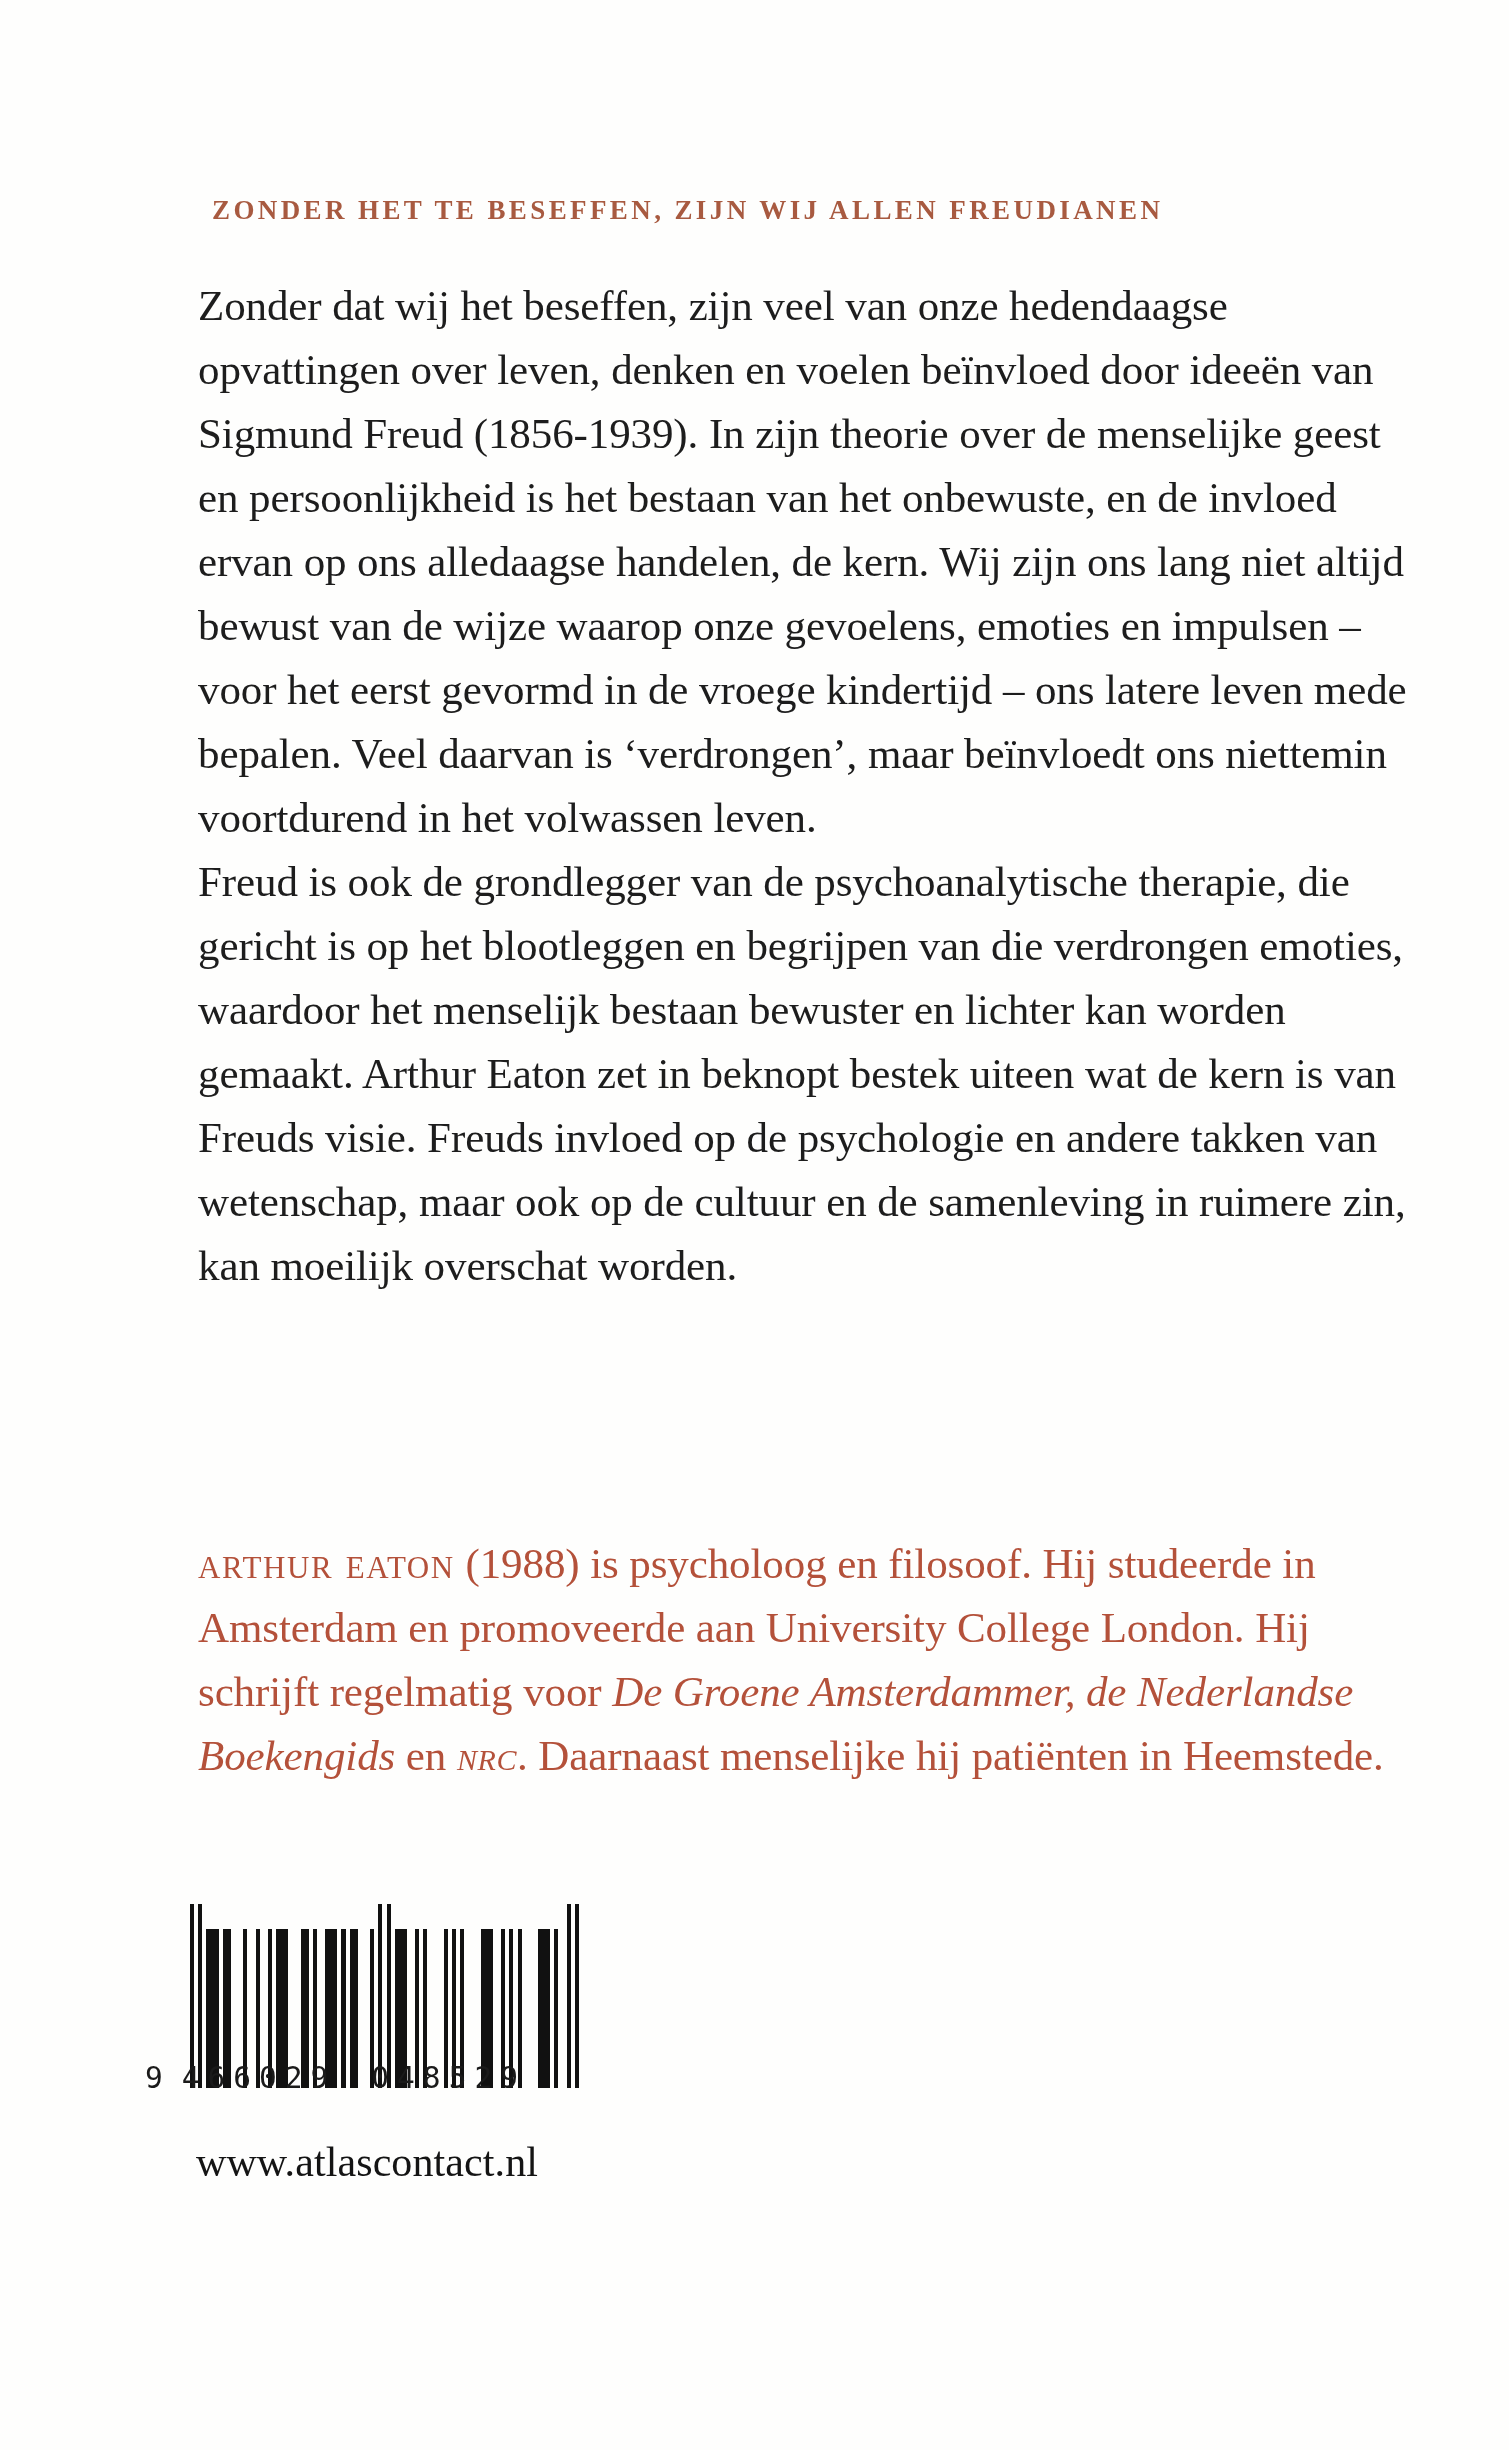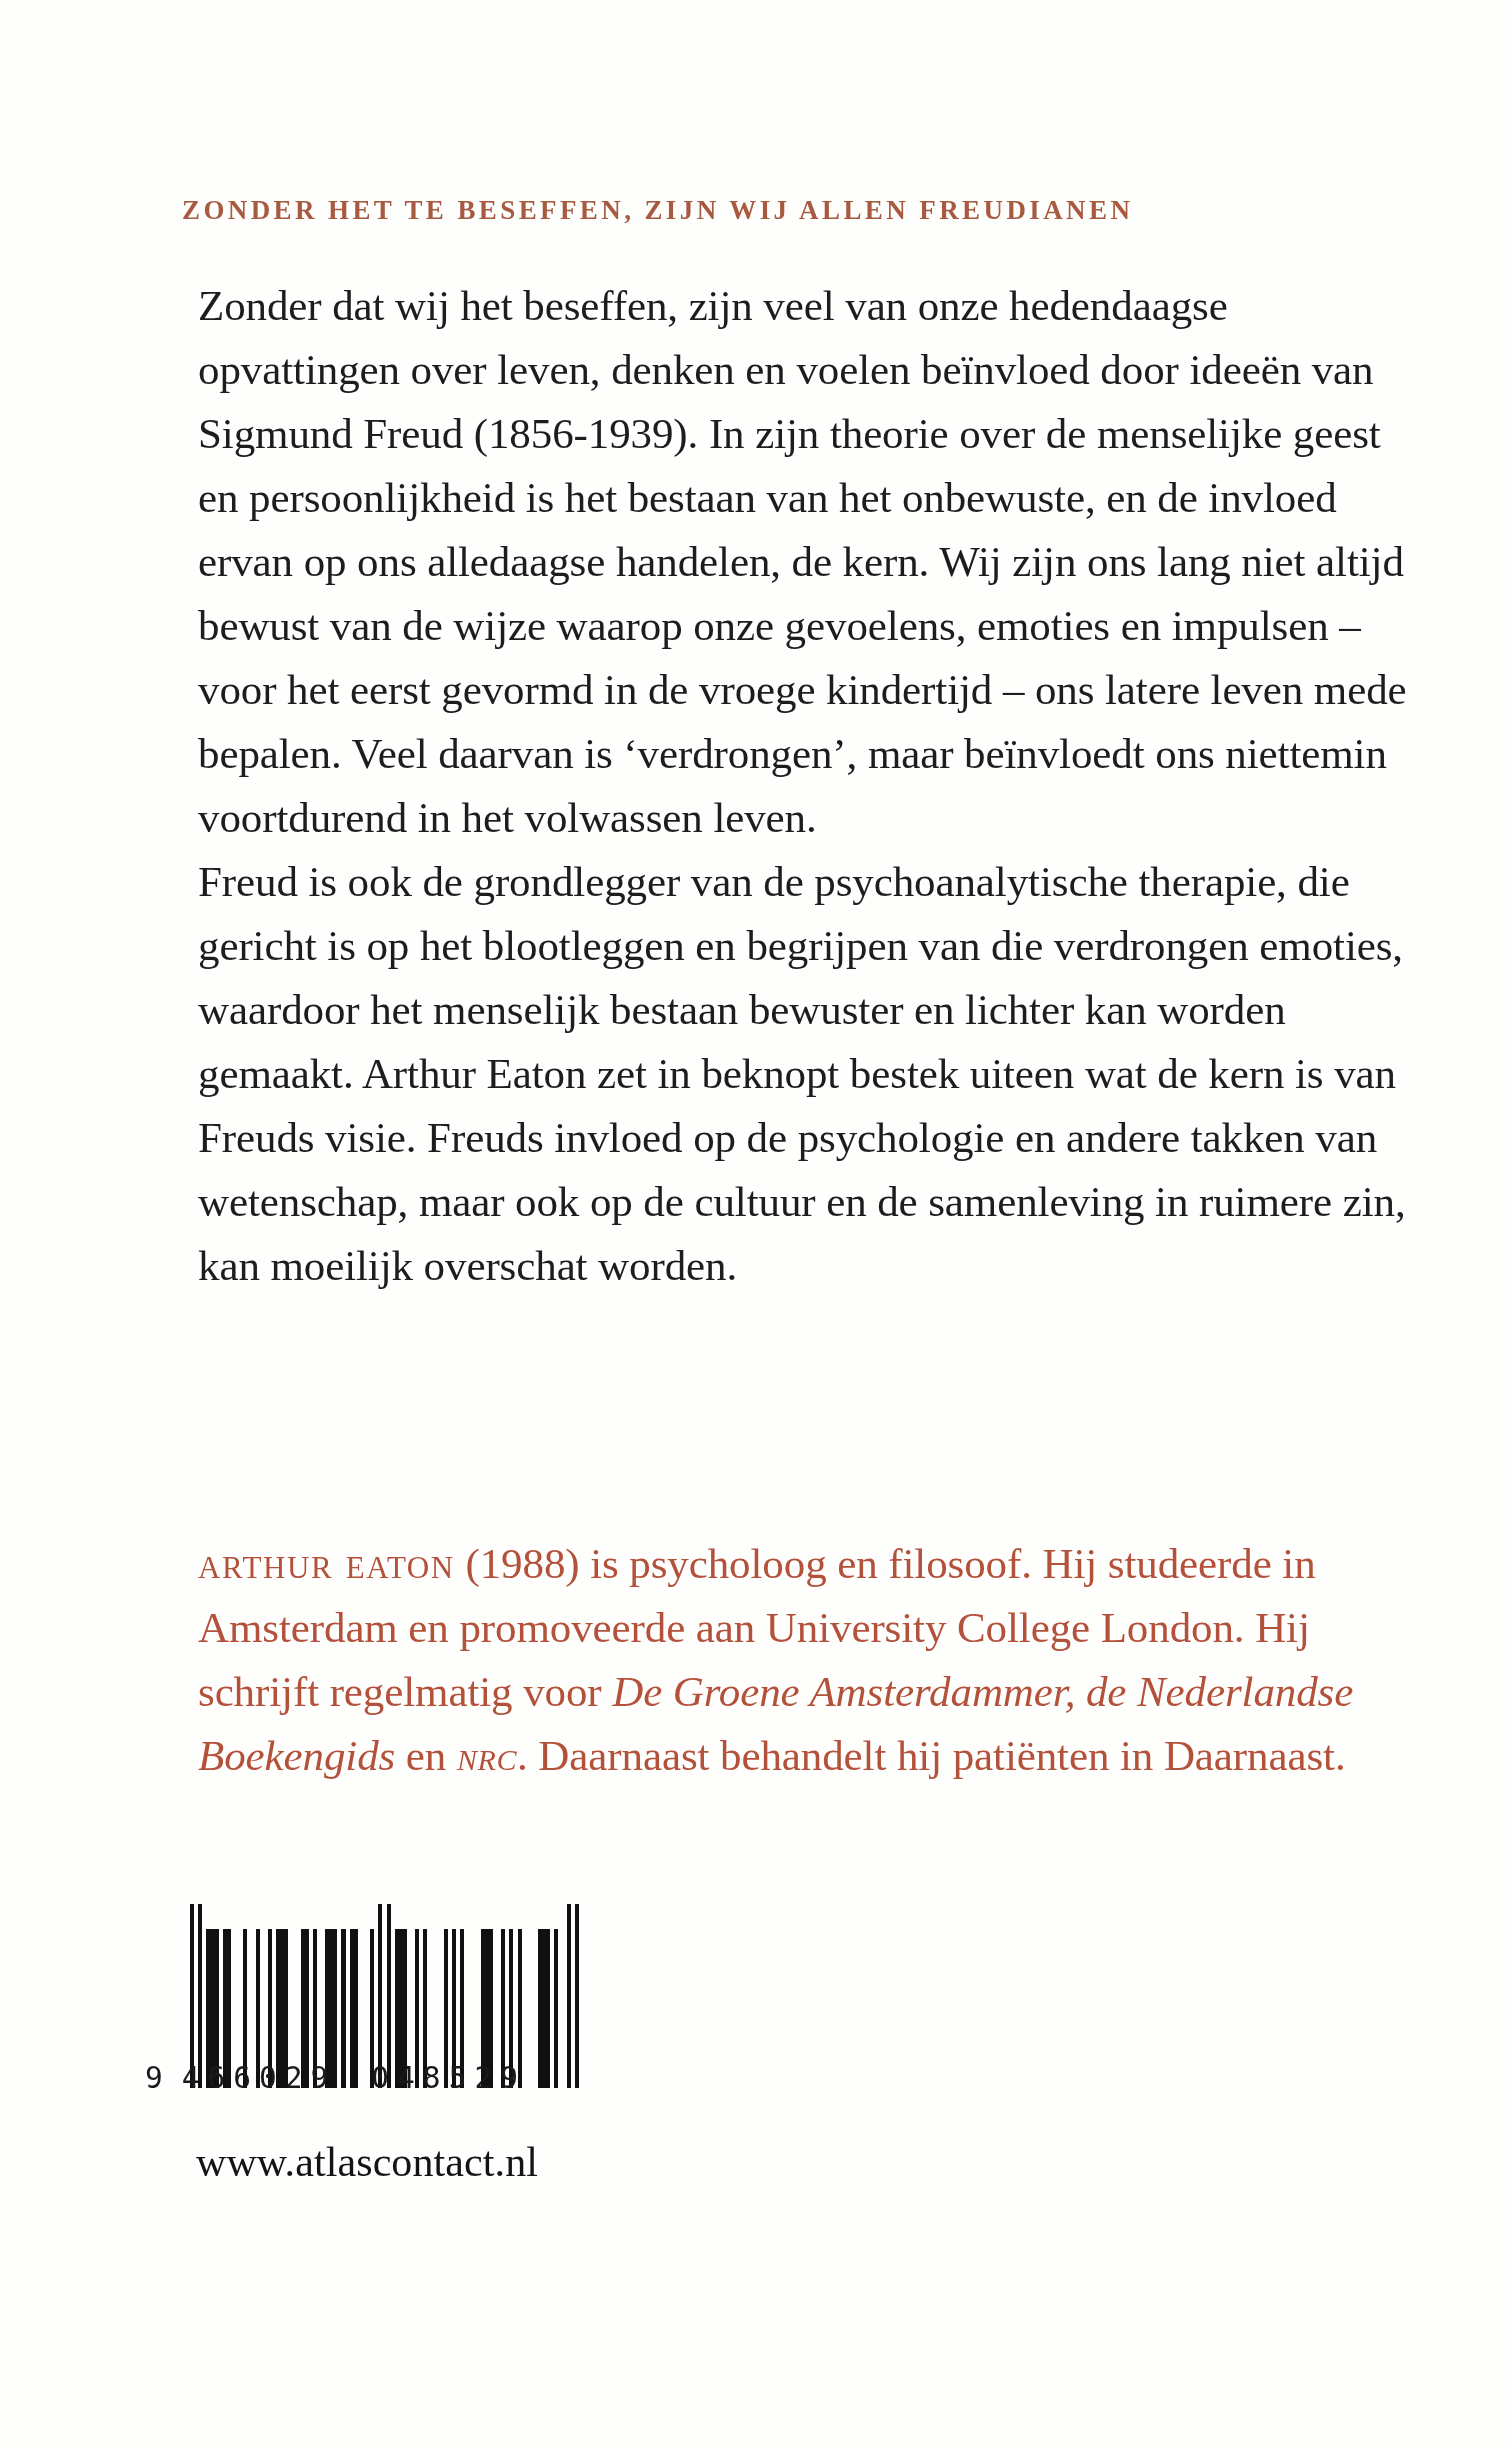--- a/index.html
+++ b/index.html
@@ -18,21 +18,21 @@
   #back-cover {
     position: absolute;
     inset: 0;
     background: #fefefd;
     overflow: hidden;
   }
 
   
   .kicker {
     position: absolute;
-    left: 182px;
+    left: 212px;
     top: 196px;
     width: 1239px;
     color: #a85a40;
     font-size: 27px;
     line-height: 1.1;
     letter-spacing: 3.4px;
     font-weight: 700;
     font-variant: small-caps;
     text-transform: uppercase;
     white-space: nowrap;
@@ -131,21 +131,21 @@
 <div id="back-cover">
 
   <div class="kicker">Zonder het te beseffen, zijn wij allen Freudianen</div>
 
   <div class="blurb">
     <p>Zonder dat wij het beseffen, zijn veel van onze hedendaagse opvattingen over leven, denken en voelen beïnvloed door ideeën van Sigmund Freud (1856-1939). In zijn theorie over de menselijke geest en persoonlijkheid is het bestaan van het onbewuste, en de invloed ervan op ons alledaagse handelen, de kern. Wij zijn ons lang niet altijd bewust van de wijze waarop onze gevoelens, emoties en impulsen – voor het eerst gevormd in de vroege kindertijd – ons latere leven mede bepalen. Veel daarvan is ‘verdrongen’, maar beïnvloedt ons niettemin voortdurend in het volwassen leven.</p>
     <p>Freud is ook de grondlegger van de psychoanalytische therapie, die gericht is op het blootleggen en begrijpen van die verdrongen emoties, waardoor het menselijk bestaan bewuster en lichter kan worden gemaakt. Arthur Eaton zet in beknopt bestek uiteen wat de kern is van Freuds visie. Freuds invloed op de psychologie en andere takken van wetenschap, maar ook op de cultuur en de samenleving in ruimere zin, kan moeilijk overschat worden.</p>
   </div>
 
   <div class="bio">
-    <p><span class="sc">Arthur Eaton</span><span> (1988) is psycholoog en filosoof. Hij studeerde in Amsterdam en promoveerde aan University College London. Hij schrijft regelmatig voor </span><span class="ital">De Groene Amsterdammer, de Nederlandse Boekengids</span><span> en </span><span class="sc-inline">nrc</span><span>. Daarnaast behandelt hij patiënten in Daarnaast.</span></p>
+    <p><span class="sc">Arthur Eaton</span><span> (1988) is psycholoog en filosoof. Hij studeerde in Amsterdam en promoveerde aan University College London. Hij schrijft regelmatig voor </span><span class="ital">De Groene Amsterdammer, de Nederlandse Boekengids</span><span> en </span><span class="sc-inline">nrc</span><span>. Daarnaast menselijke hij patiënten in Heemstede.</span></p>
   </div>
 
   <div class="barcode-block">
     <div class="barcode-bars" id="bars">
         <div class="bar tall" style="width: 4.1px; flex: 0 0 4.1px;"></div>
         <div class="gap tall" style="width: 4.1px; flex: 0 0 4.1px; height: 184px;"></div>
         <div class="bar tall" style="width: 4.1px; flex: 0 0 4.1px;"></div>
         <div class="gap short" style="width: 4.1px; flex: 0 0 4.1px; height: 159px;"></div>
         <div class="bar short" style="width: 4.1px; flex: 0 0 4.1px;"></div>
         <div class="bar short" style="width: 4.1px; flex: 0 0 4.1px;"></div>

